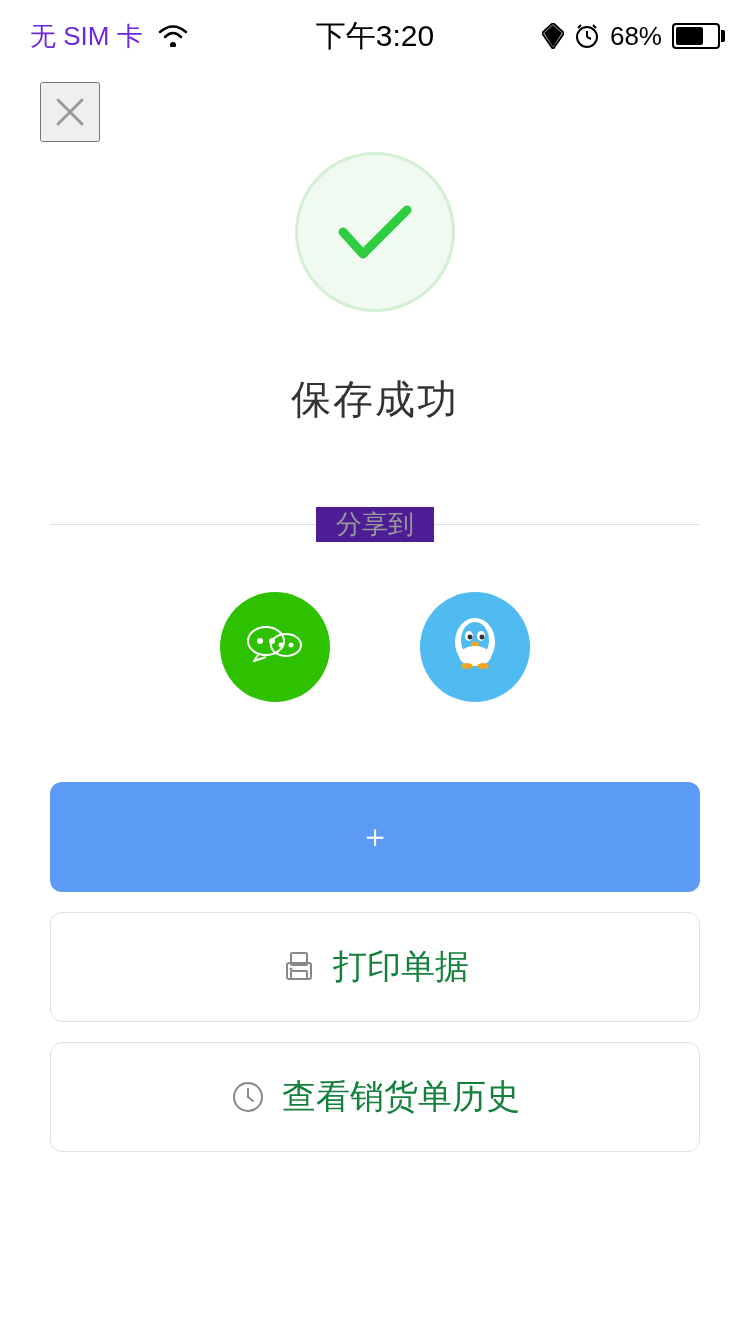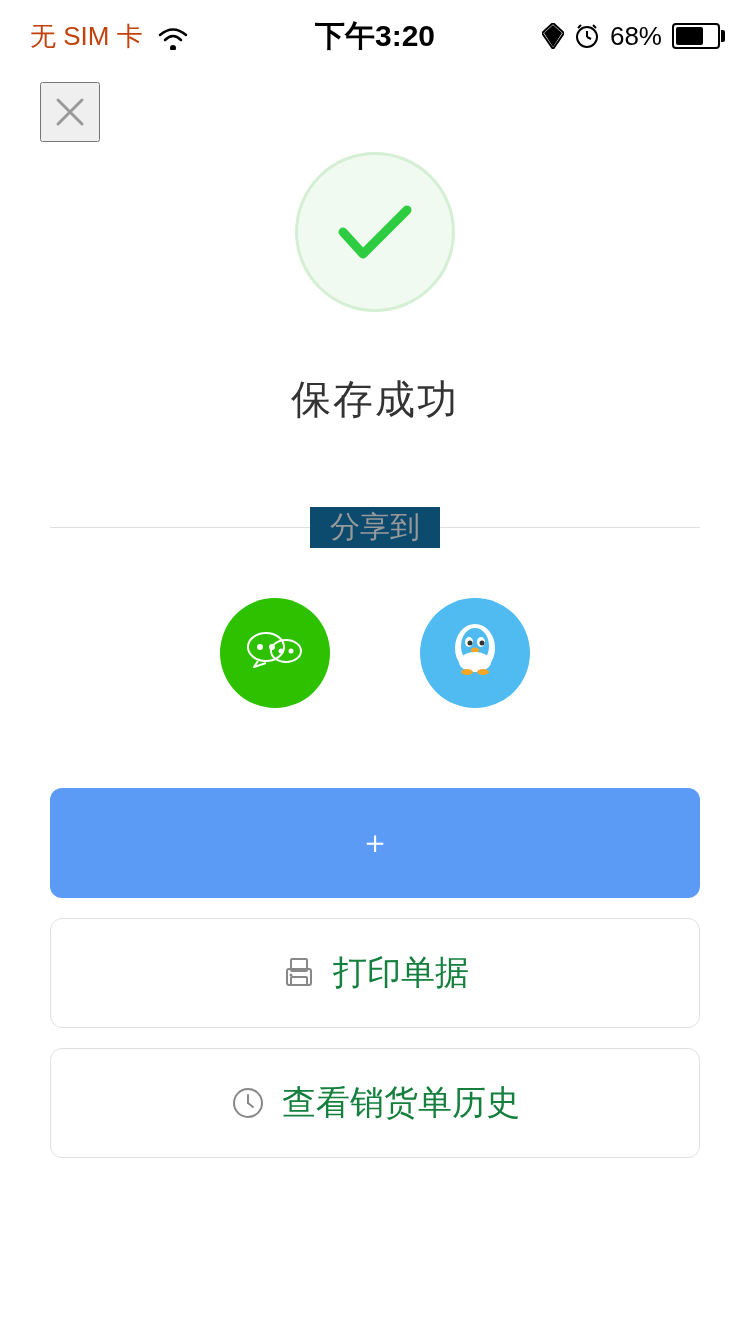--- a/index.html
+++ b/index.html
@@ -23,30 +23,30 @@
       height: 72px;
       display: flex;
       align-items: center;
       justify-content: space-between;
       padding: 0 30px;
       background: #fff;
     }
 
     .status-left {
       display: flex;
-      align-items: center;
+      align-items: flex-start;
       gap: 12px;
       font-size: 26px;
-      color: #c2410c;
+      color: #6d28d9;
       font-weight: 500;
     }
 
     .status-center {
       font-size: 30px;
-      font-weight: 700;
+      font-weight: 400;
       color: #000;
       position: absolute;
       left: 50%;
       transform: translateX(-50%);
     }
 
     .status-right {
       display: flex;
       align-items: center;
       gap: 10px;
@@ -167,23 +167,23 @@
     .share-divider::before {
       content: '';
       position: absolute;
       left: 0;
       right: 0;
       height: 1px;
       background: #e0e0e0;
     }
 
     .share-label {
-      background: #0c4a6e;
+      background: #4c1d95;
       padding: 0 20px;
-      font-size: 30px;
+      font-size: 26px;
       color: #999999;
       position: relative;
       z-index: 1;
     }
 
     
     .share-icons {
       display: flex;
       justify-content: center;
       gap: 90px;

